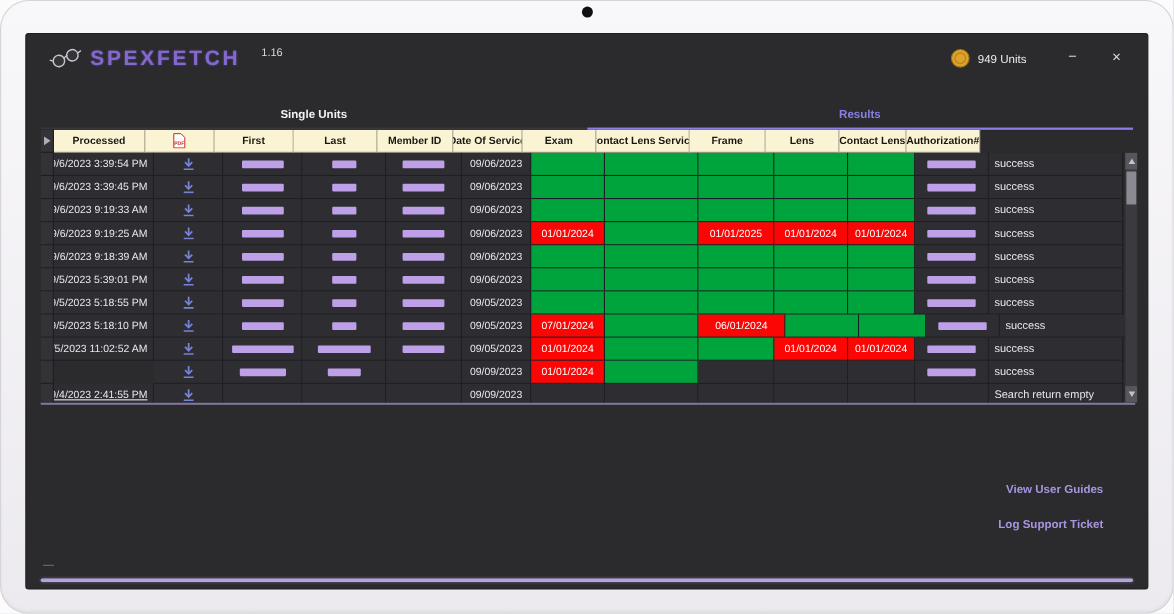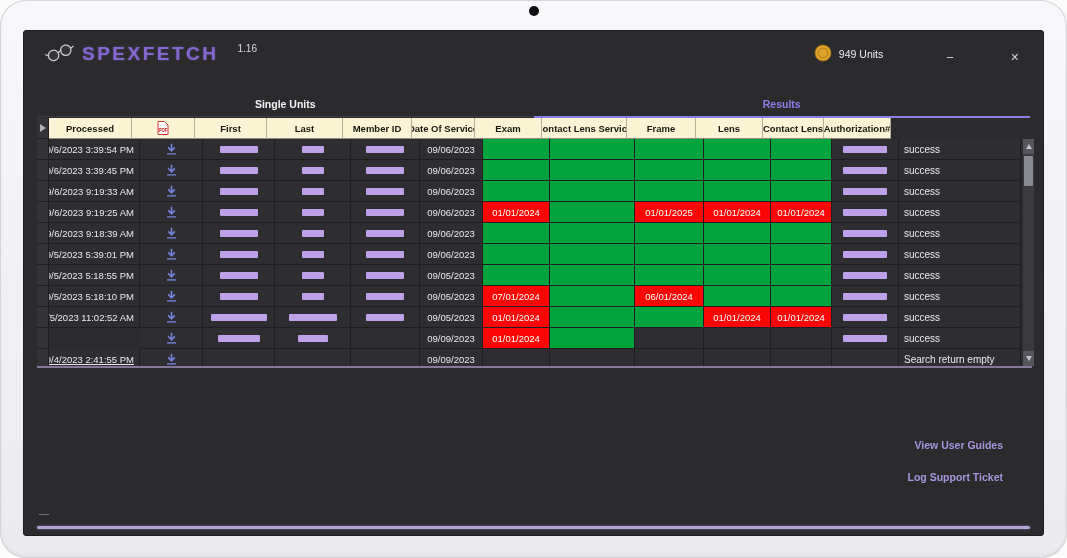--- a/index.html
+++ b/index.html
@@ -8,21 +8,21 @@
           border-radius:26px;box-shadow:inset 0 0 0 1px #d5d4da, inset 0 -2px 4px rgba(0,0,0,.06);}
   .camera{position:absolute;top:6px;left:50%;transform:translateX(-50%);width:10px;height:10px;border-radius:50%;background:#101012;}
   .app{position:absolute;left:23px;right:23px;top:30px;bottom:22px;background:#2b2b2e;border-radius:3px;
        overflow:hidden;color:#e8e8ea;border:1px solid #1d1d20;box-sizing:border-box;}
 
   
   .titlebar{height:46px;display:flex;align-items:center;padding:0 20px;}
   .logo-wrap{display:flex;align-items:center;gap:6px;}
   .logo-text{font-size:19px;font-weight:bold;letter-spacing:2.5px;color:#8468cf;text-shadow:0 0 2px rgba(135,105,215,.55);}
   .ver{font-size:10px;color:#d9d9de;margin-left:13px;position:relative;top:-6px;}
-  .tb-right{margin-left:auto;display:flex;align-items:flex-end;gap:25px;}
+  .tb-right{margin-left:auto;display:flex;align-items:flex-start;}
   .units{display:flex;align-items:center;gap:7px;font-size:10.5px;color:#ededf1;}
   .winbtn{color:#d4d4dc;font-size:13px;line-height:1;cursor:pointer;}
   .btn-min{margin-left:38px;}
   .btn-close{margin-left:32px;margin-right:4px;font-size:14px;}
 
   
   .tabstrip{display:flex;margin:14px 13px 0;height:25px;border-bottom:1px solid #3c3c42;}
   .tab{flex:1;display:flex;align-items:center;justify-content:center;font-size:10.5px;font-weight:bold;
        color:#f3f3f5;position:relative;cursor:pointer;}
   .tab.sel{color:var(--accent-purple,#8a7fe8);}
@@ -376,21 +376,21 @@
               </div>
               <div class="g-cell" style="width: 76px;">
                 <span class="redact" style="width: 22px;"></span>
               </div>
               <div class="g-cell" style="width: 69px;">
                 <span class="redact" style="width: 38px;"></span>
               </div>
               <div class="g-cell c-dos" style="width: 63px;">09/05/2023</div>
               <div class="g-cell c-svc st-r" style="width: 67px;">07/01/2024</div>
               <div class="g-cell c-svc st-g" style="width: 85px;"></div>
-              <div class="g-cell c-svc st-r" style="width: 69px;">06/01/2024</div>
+              <div class="g-cell c-svc st-r" style="width: 79px;">06/01/2024</div>
               <div class="g-cell c-svc st-g" style="width: 67px;"></div>
               <div class="g-cell c-svc st-g" style="width: 61px;"></div>
               <div class="g-cell" style="width: 67px;">
                 <span class="redact" style="width: 44px;"></span>
               </div>
               <div class="g-cell c-res" style="width: 122px;">success</div>
             </div>
             <div class="g-row">
               <div class="g-rh"></div>
               <div class="g-cell c-proc" style="width: 91px;">9/5/2023 11:02:52 AM</div>

